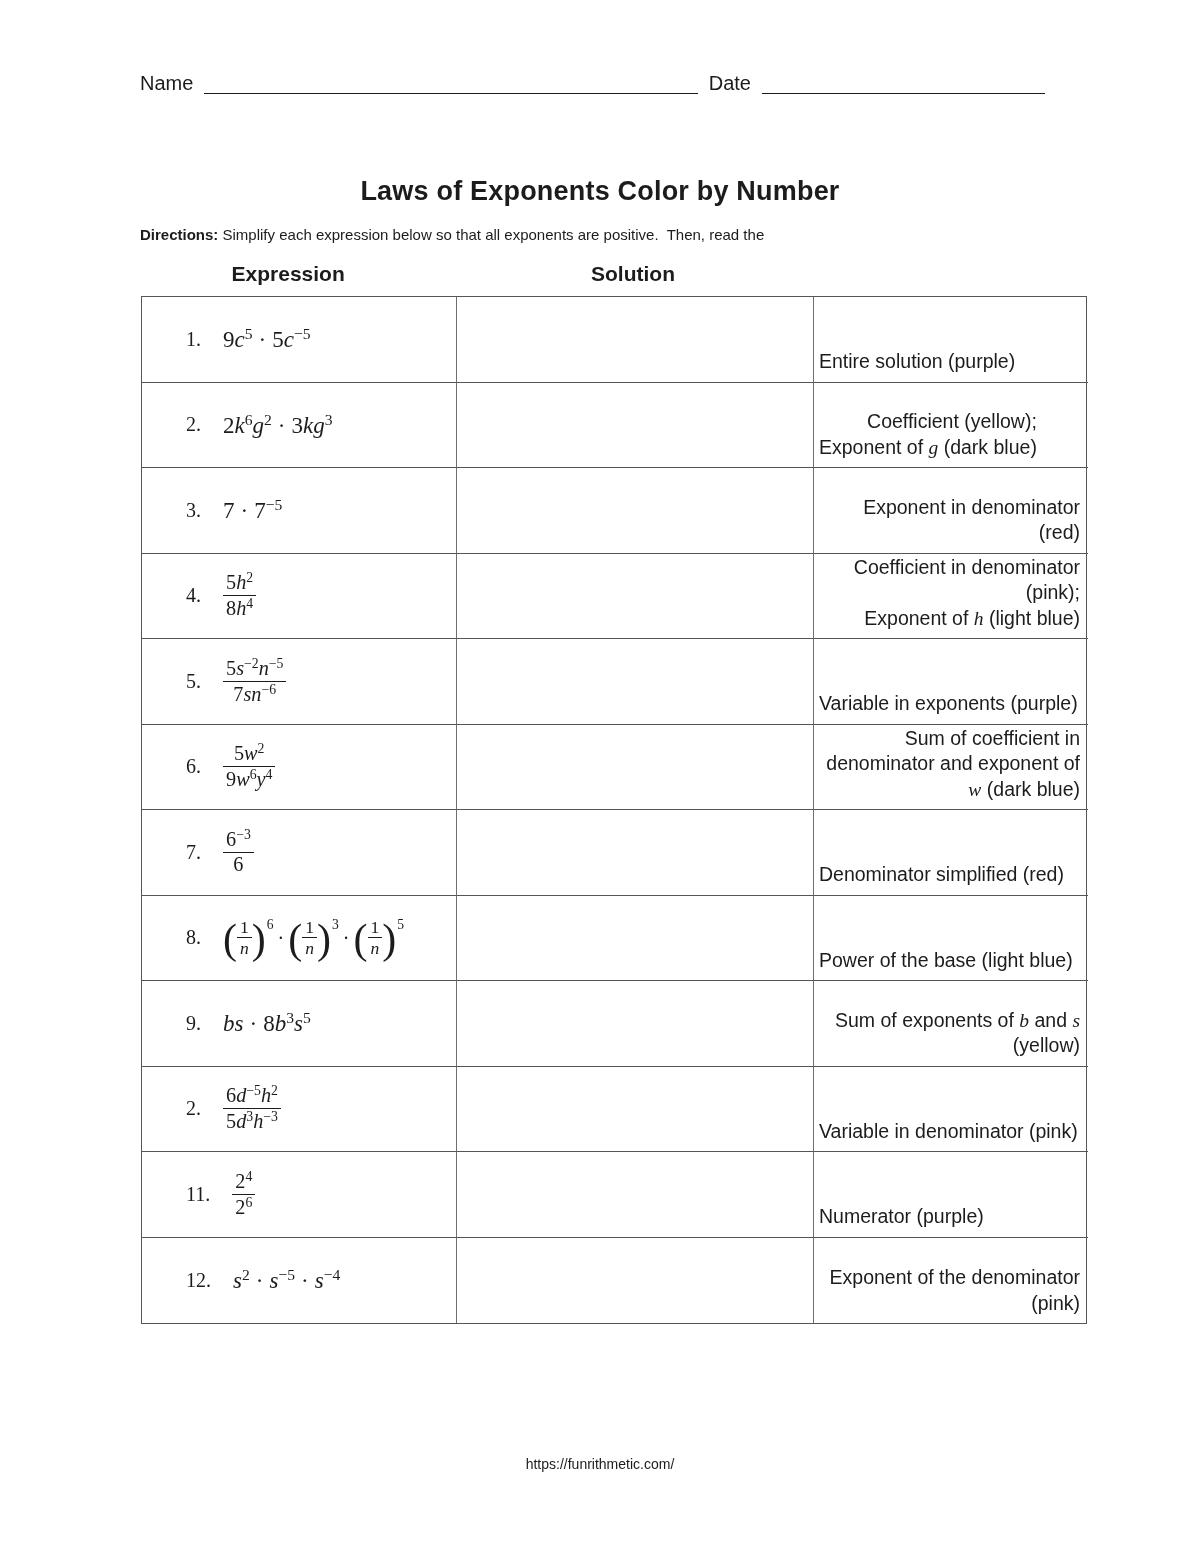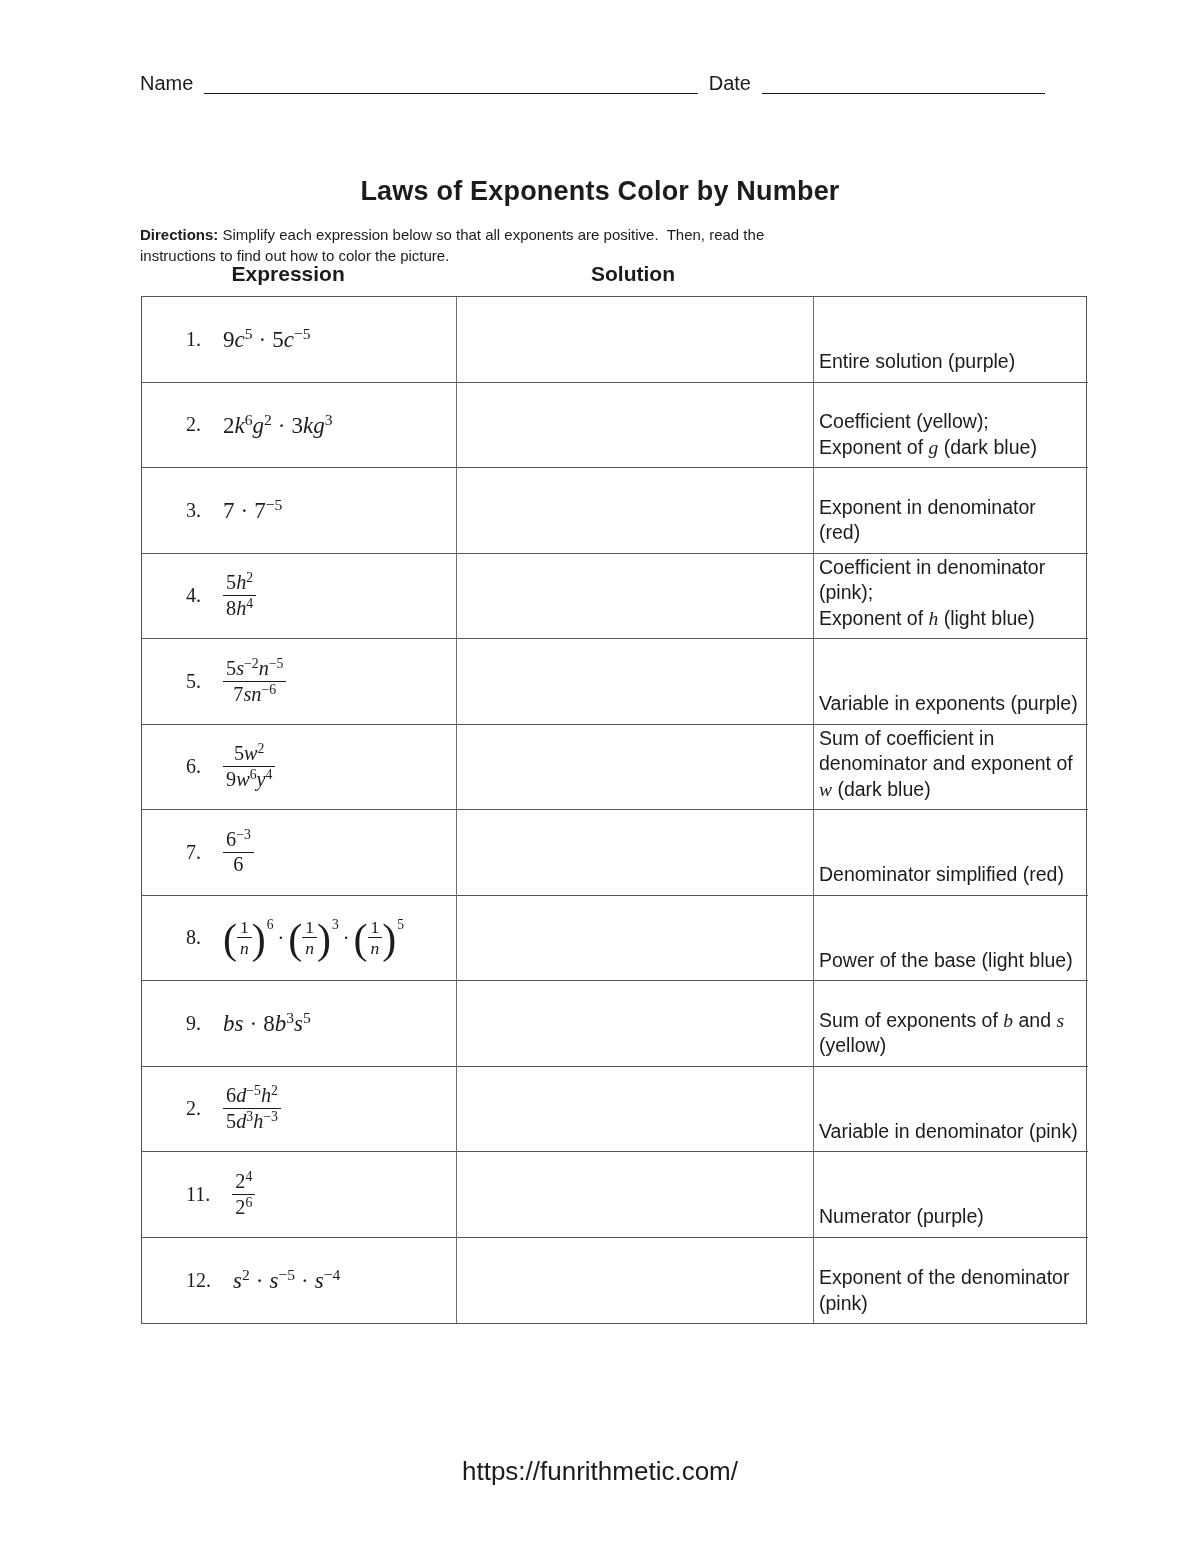--- a/index.html
+++ b/index.html
@@ -26,21 +26,21 @@
   .col-headers { position:absolute; left:141px; top:262px; width:946px; display:flex; font-size:21px; font-weight:bold;gap:31px; }
   .col-headers .h1 { width:315px; text-align:center; }
   .col-headers .h2 { width:357px; text-align:center; }
   .col-headers .h3 { width:274px; text-align:left; padding-left:4px; position:relative; top:8px;margin-top:48px; }
 
   
   .wtable { position:absolute; left:141px; top:296px; width:946px; display:grid;
             grid-template-columns:315px 357px 274px; grid-auto-rows:85.5px;
             border:1.5px solid #565656; background:#ffffff; }
   .cell { border-right:1px solid #6e6e6e; border-bottom:1.5px solid #565656; overflow:visible; }
-  .cell:nth-child(3n) { border-right:none; }
+  .cell:nth-child(3n) { border-right:none;text-align:right; }
   .wtable .cell:nth-last-child(-n+3) { border-bottom:none; }
 
   .cell-expr { display:flex; align-items:center; padding-left:44px; gap:14px; }
   .num-label { font-family:"Liberation Serif", serif; font-size:20px; white-space:nowrap; }
   .math { font-family:"Liberation Serif", serif; font-size:23px; white-space:nowrap;margin-left:8px; }
   .r8 .math { font-size:20px; }
   .it { font-style:italic; }
   .sup { font-size:0.68em; vertical-align:0.52em; }
   .mdot { padding:0 6px; }
   .r8 .mdot { padding:0 4px; }
@@ -50,39 +50,38 @@
   .frac .fden { border-top:1.5px solid #1c1c1c; }
 
   .grp { white-space:nowrap; }
   .paren { font-size:2.1em; line-height:0; vertical-align:-0.2em; font-weight:400; }
   .gsup { font-size:0.68em; vertical-align:1.15em; padding-left:1px; }
 
   .cell-instr { display:flex; align-items:flex-end; padding:5px 8px 7px 5px; font-size:19.5px; line-height:1.3; }
   .ivar { font-family:"Liberation Serif", serif; font-style:italic; }
 
   
-  .footer { position:absolute; left:0; top:1456px; width:100%; text-align:center; font-size:26px; }
+  .footer { position:absolute; left:0; top:1456px; width:100%; text-align:center; font-size:14px; }
 </style>
 </head>
 <body>
 
 <div class="page">
 
   <div class="name-row">
     <span class="lbl">Name</span>
     <span class="blank-line blank-name"></span>
     <span class="lbl">Date</span>
     <span class="blank-line blank-date"></span>
   </div>
 
   <div class="title">Laws of Exponents Color by Number</div>
 
   <div class="directions">
     <span class="dlabel">Directions:</span><span class="dtext"> Simplify each expression below so that all exponents are positive.  Then, read the</span><br>
-    <span class="dtext">instructions to find out how to color the picture.</span>
   </div>
 
   <div class="col-headers">
     <div class="h1">Expression</div>
     <div class="h2">Solution</div>
     <div class="h3">Coloring Instructions</div>
   </div>
 
   <div class="wtable">
       <div class="cell cell-expr r1">

